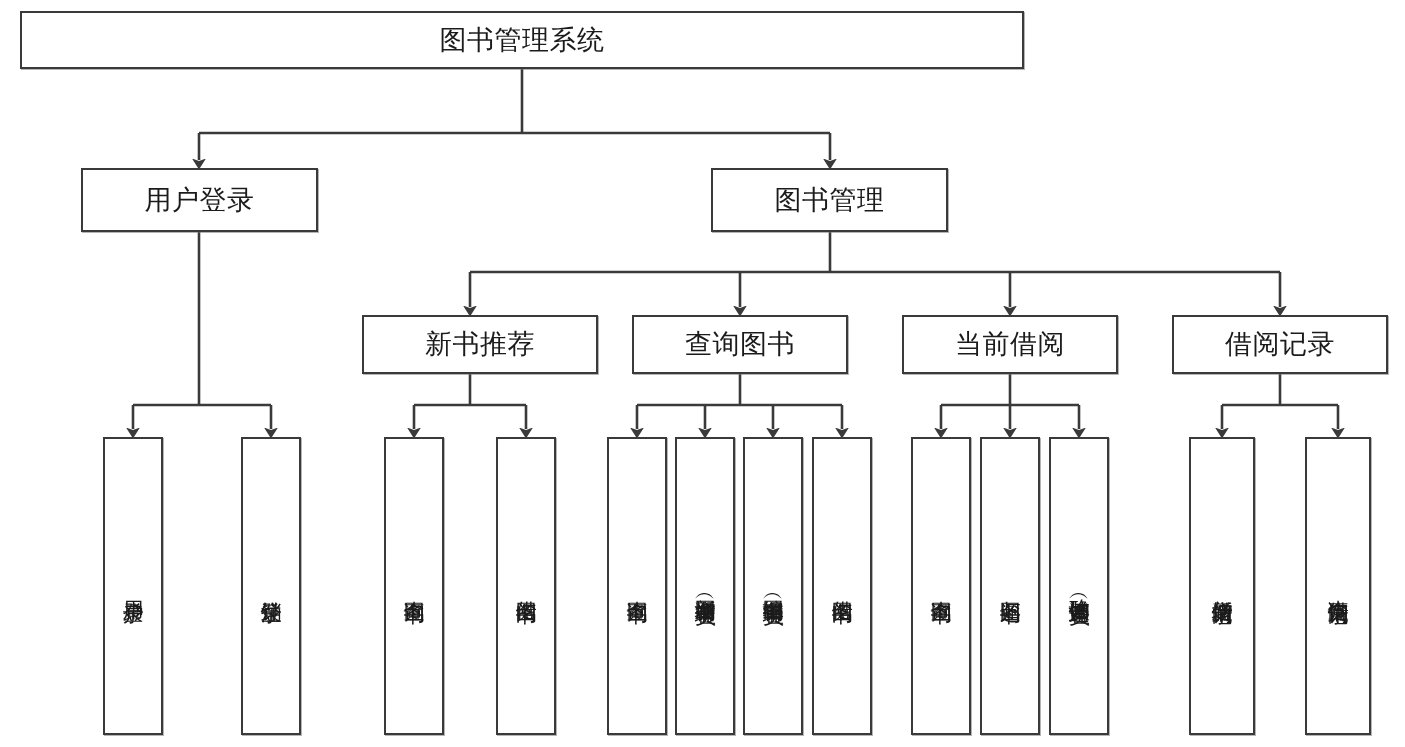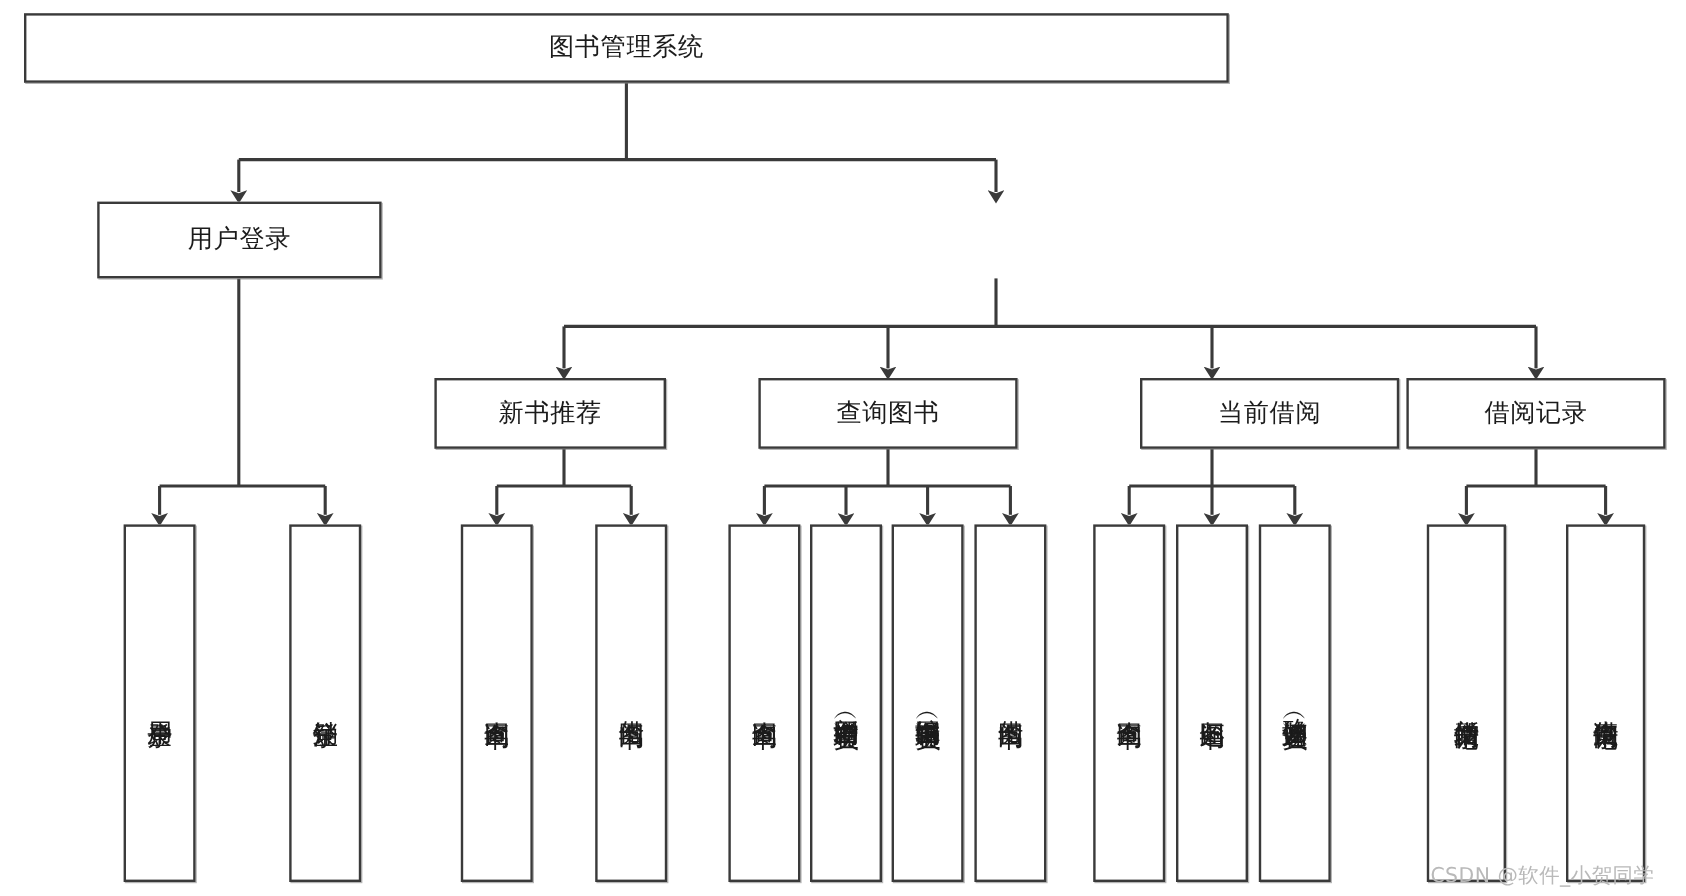--- a/index.html
+++ b/index.html
@@ -29,21 +29,21 @@
     box-sizing: border-box;
     border: 2px solid #3a3a3a;
     background: #ffffff;
     color: #1b1b1b;
     display: flex;
     align-items: center;
     justify-content: center;
     box-shadow: 1px 1px 0 rgba(120,120,120,0.55);
   }
   .node .lbl {
-    font-size: 21px;
+    font-size: 27px;
     line-height: 1.12;
     letter-spacing: 0.5px;
     white-space: nowrap;
   }
   .node.leaf {
     align-items: center;
     justify-content: center;
   }
   .node.leaf .lbl {
     writing-mode: vertical-rl;
@@ -117,28 +117,31 @@
     </g>
   </svg>
 
   <div class="node" style="left:20px; top:11px; width:1004px; height:58px;">
     <span class="lbl">图书管理系统</span>
   </div>
 
   <div class="node" style="left:81px; top:168px; width:237px; height:64px;">
     <span class="lbl">用户登录</span>
   </div>
+  <div class="node" style="left:711px; top:168px; width:237px; height:64px;">
+    <span class="lbl">图书管理</span>
+  </div>
 
-  <div class="node" style="left:362px; top:315px; width:193px; height:59px;">
+  <div class="node" style="left:362px; top:315px; width:236px; height:59px;">
     <span class="lbl">新书推荐</span>
   </div>
   <div class="node" style="left:632px; top:315px; width:216px; height:59px;">
     <span class="lbl">查询图书</span>
   </div>
-  <div class="node" style="left:902px; top:315px; width:216px; height:59px;margin-left:48px;">
+  <div class="node" style="left:902px; top:315px; width:216px; height:59px;">
     <span class="lbl">当前借阅</span>
   </div>
   <div class="node" style="left:1172px; top:315px; width:216px; height:59px;text-align:center;">
     <span class="lbl">借阅记录</span>
   </div>
 
   <div class="node leaf" style="left:103px; top:437px; width:60px; height:298px;">
     <span class="lbl">用户登录</span>
   </div>
   <div class="node leaf" style="left:241px; top:437px; width:60px; height:298px;">
@@ -175,14 +178,13 @@
     <span class="lbl">确认归还（管理员）</span>
   </div>
 
   <div class="node leaf" style="left:1189px; top:437px; width:66px; height:298px;">
     <span class="lbl">新增借阅记录</span>
   </div>
   <div class="node leaf" style="left:1305px; top:437px; width:66px; height:298px;">
     <span class="lbl">查询借阅记录</span>
   </div>
 
-  <div class="watermark" style="left:1192px; top:718px;">CSDN @软件_小贺同学</div>
 </div>
 
 </body></html>

